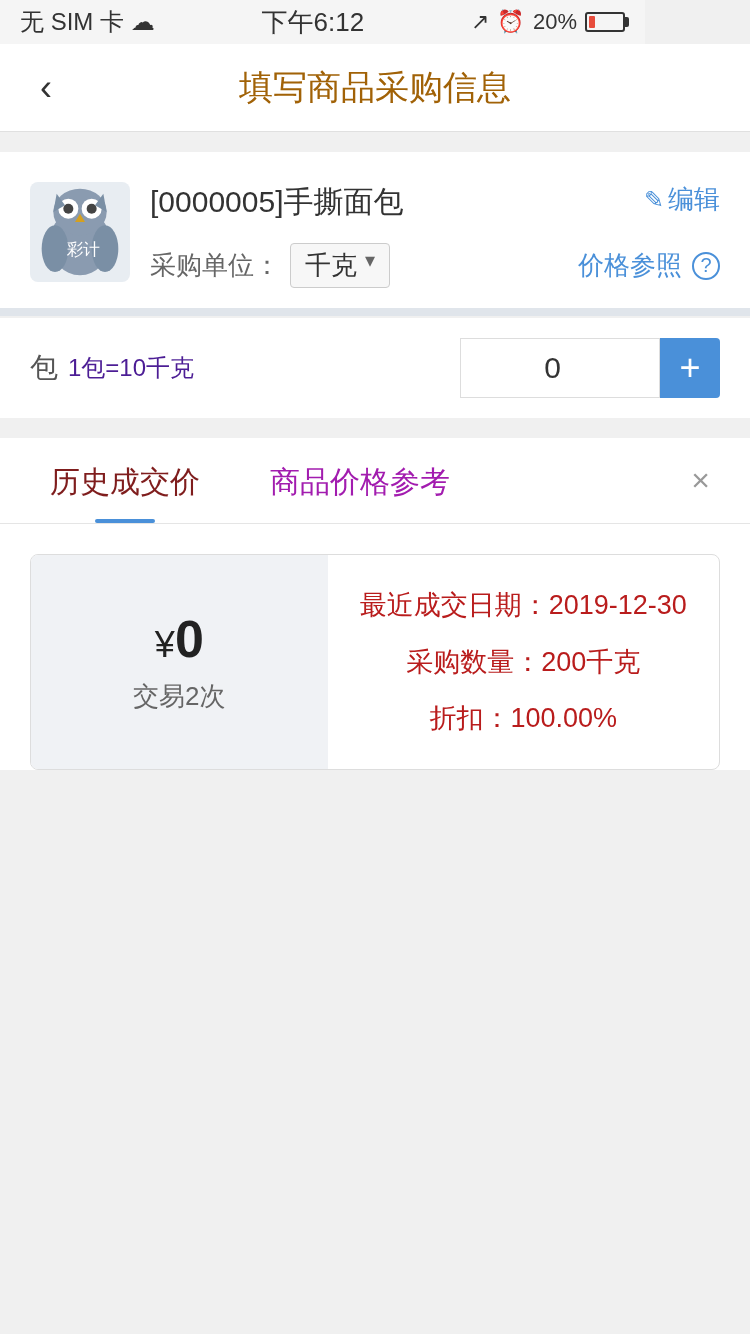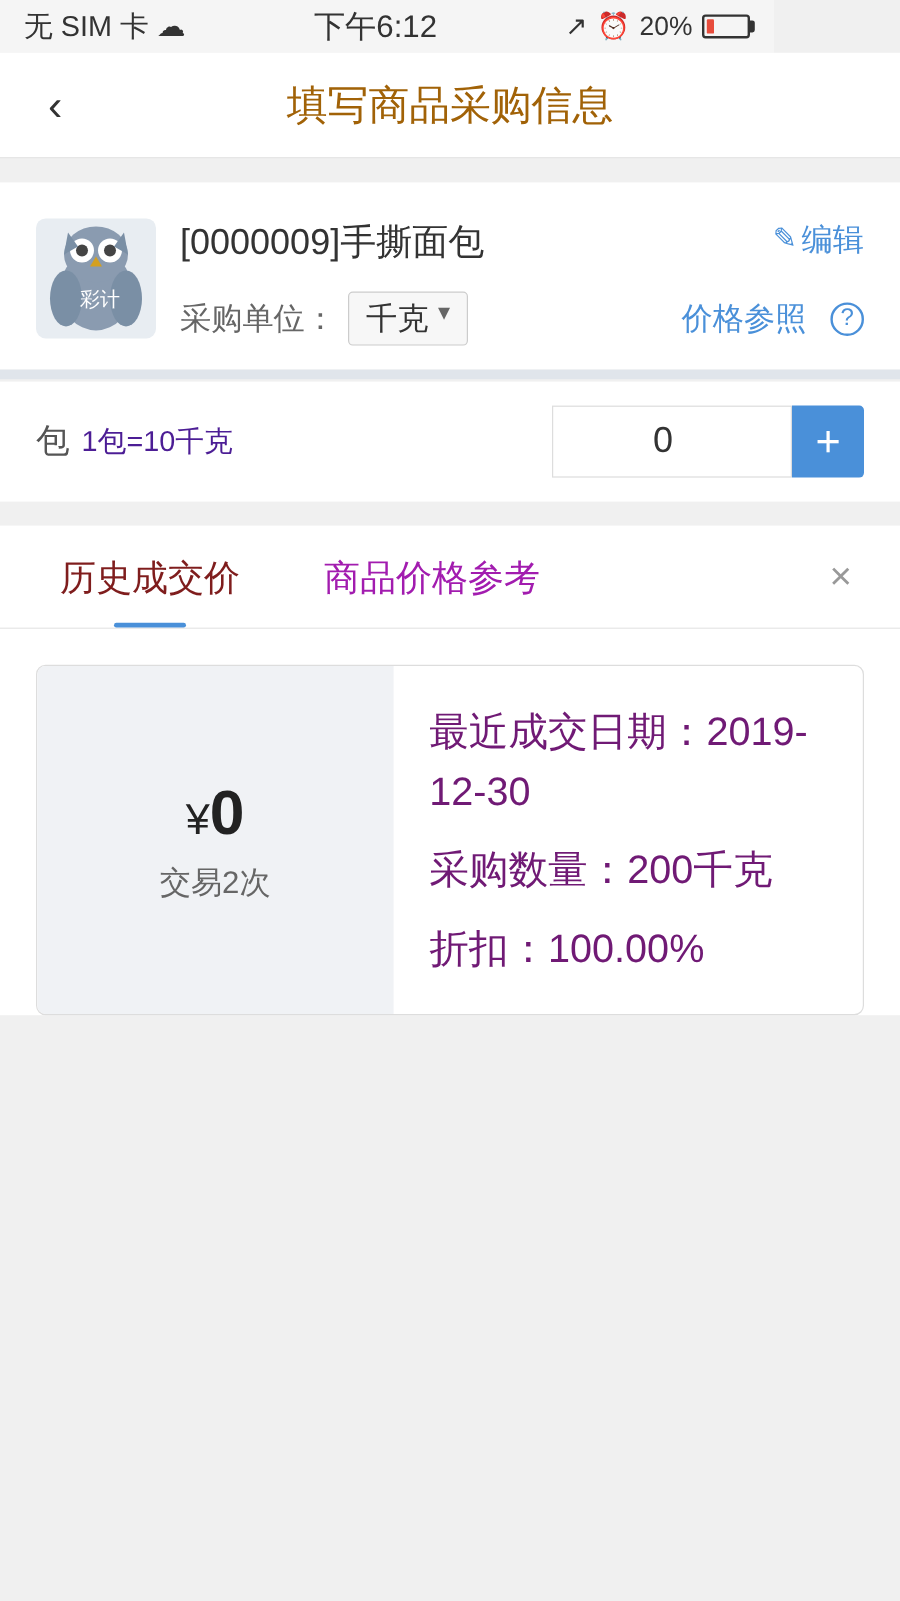--- a/index.html
+++ b/index.html
@@ -152,21 +152,21 @@
     .unit-select .chevron {
       margin-left: 8px;
       font-size: 20px;
       color: #666;
     }
     .price-ref-btn {
       color: #4a90d9;
       font-size: 26px;
       display: flex;
       align-items: center;
-      gap: 20px;
+      gap: 10px;
       cursor: pointer;
     }
 
     
     .quantity-section {
       background: #fff;
       margin-top: 2px;
       padding: 20px 30px;
       display: flex;
       align-items: center;
@@ -286,23 +286,24 @@
     }
     .card-right {
       flex: 1.4;
       padding: 30px 30px;
       display: flex;
       flex-direction: column;
       justify-content: center;
       gap: 16px;
     }
     .card-detail-row {
-      font-size: 33px;
-      color: #701a75;
+      font-size: 27px;
+      color: #b91c1c;
       line-height: 1.5;
+      text-align: center;
     }
     .owl-svg { width: 100%; height: 100%; }
   </style>
 </head>
 <body>
 
 <div class="status-bar">
   <div class="status-left">
     <span>无 SIM 卡 ☁</span>
   </div>
@@ -344,21 +345,21 @@
         <polygon points="44,7 46,18 39,14" fill="#7a8fa5"></polygon>
 
         <ellipse cx="15" cy="40" rx="8" ry="14" fill="#7a8fa5"></ellipse>
         <ellipse cx="45" cy="40" rx="8" ry="14" fill="#7a8fa5"></ellipse>
 
         <text x="22" y="44" font-size="10" fill="#fff" font-family="sans-serif">彩计</text>
       </svg>
     </div>
     <div class="product-info">
       <div class="product-name-row">
-        <div class="product-name">[0000009]手撕面包</div>
+        <div class="product-name">[0000005]手撕面包</div>
         <div class="edit-btn">
           <span class="edit-icon-small">✎</span>
           <span>编辑</span>
         </div>
       </div>
       <div class="purchase-unit-row">
         <div style="display:flex; align-items:center; gap:10px;">
           <span class="unit-label">采购单位：</span>
           <div class="unit-select">
             <span>千克</span>

